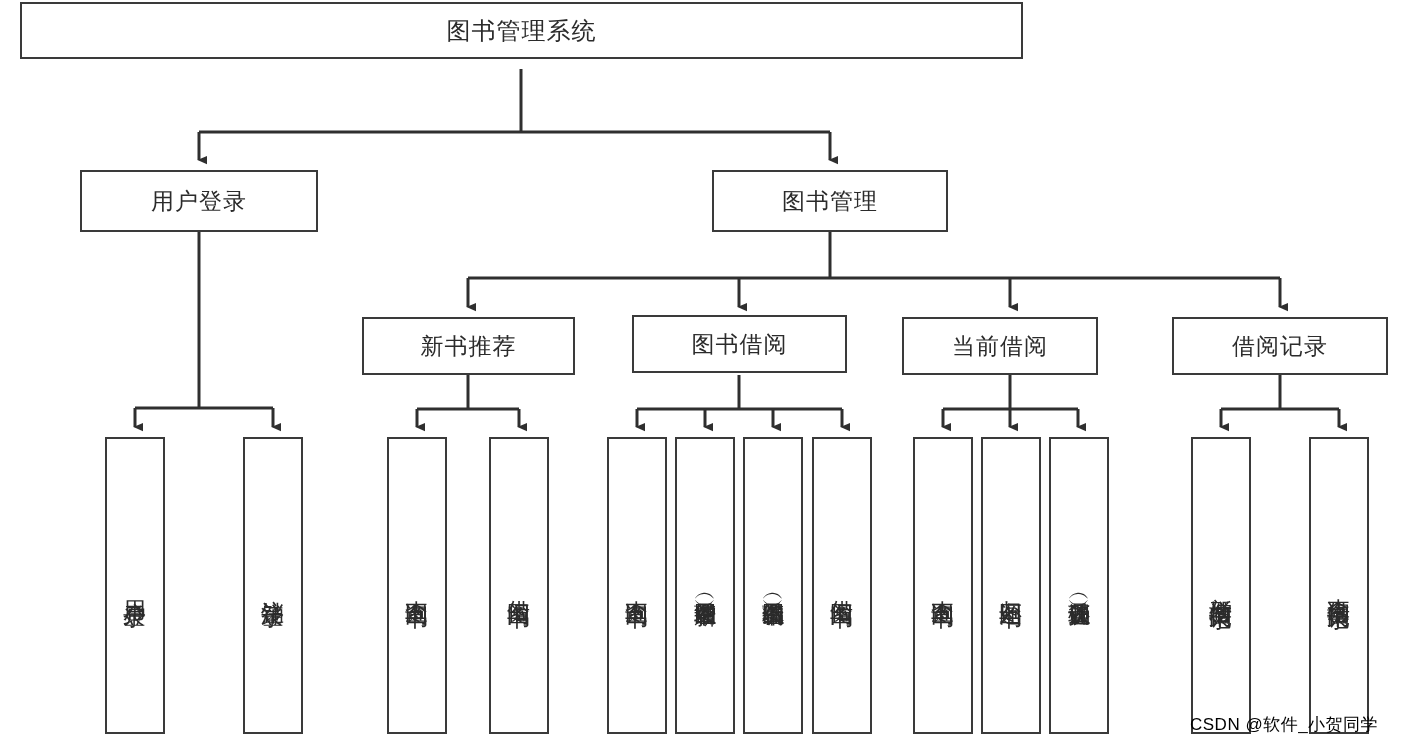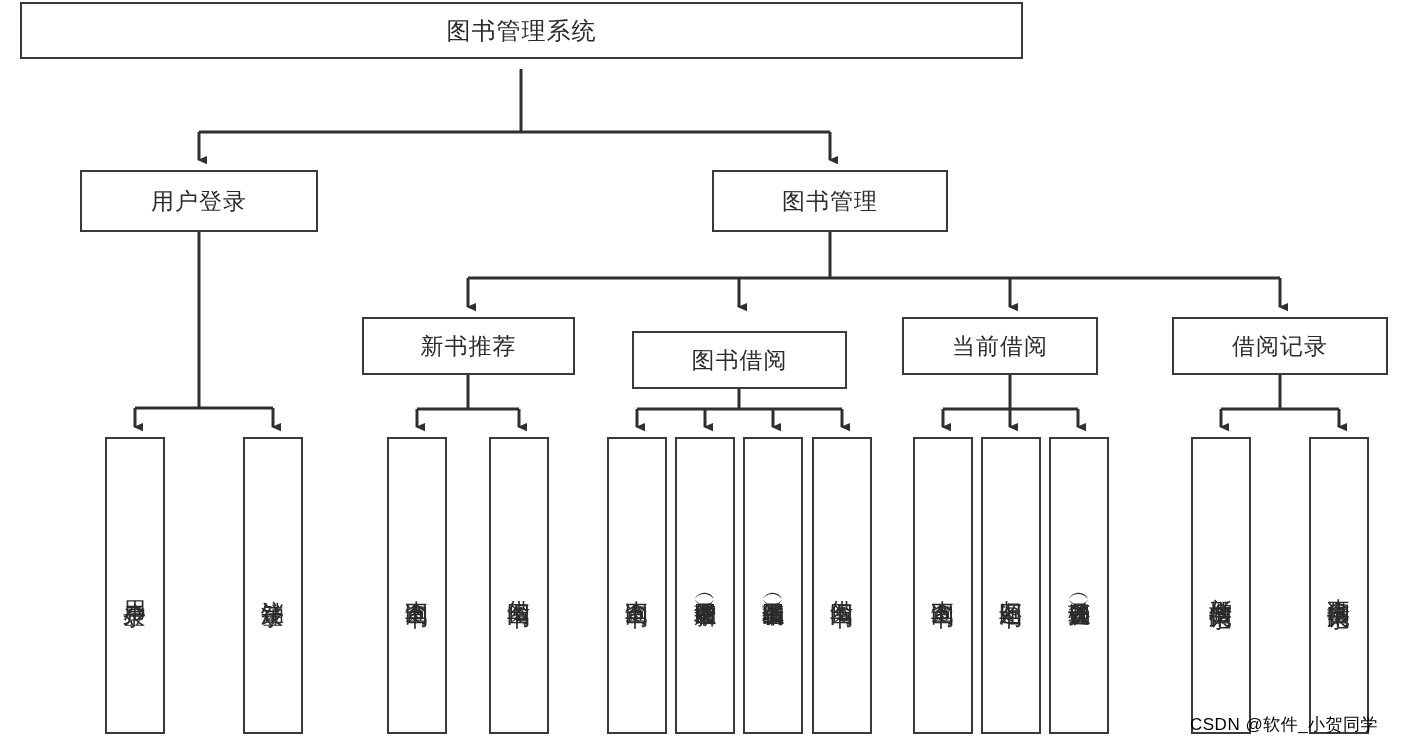--- a/index.html
+++ b/index.html
@@ -116,21 +116,21 @@
   <div class="node h" style="left:80px;top:170px;width:238px;height:62px;">
     <span>用户登录</span>
   </div>
   <div class="node h" style="left:712px;top:170px;width:236px;height:62px;">
     <span>图书管理</span>
   </div>
 
   <div class="node h" style="left:362px;top:317px;width:213px;height:58px;">
     <span>新书推荐</span>
   </div>
-  <div class="node h" style="left:632px;top:331px;width:215px;height:58px;">
+  <div class="node h" style="left:632px;top:315px;width:215px;height:58px;">
     <span>图书借阅</span>
   </div>
   <div class="node h" style="left:902px;top:317px;width:196px;height:58px;">
     <span>当前借阅</span>
   </div>
   <div class="node h" style="left:1172px;top:317px;width:216px;height:58px;font-family:Liberation Mono, monospace;">
     <span>借阅记录</span>
   </div>
 
   <div class="node leaf" style="left:105px;top:437px;width:60px;height:297px;">

